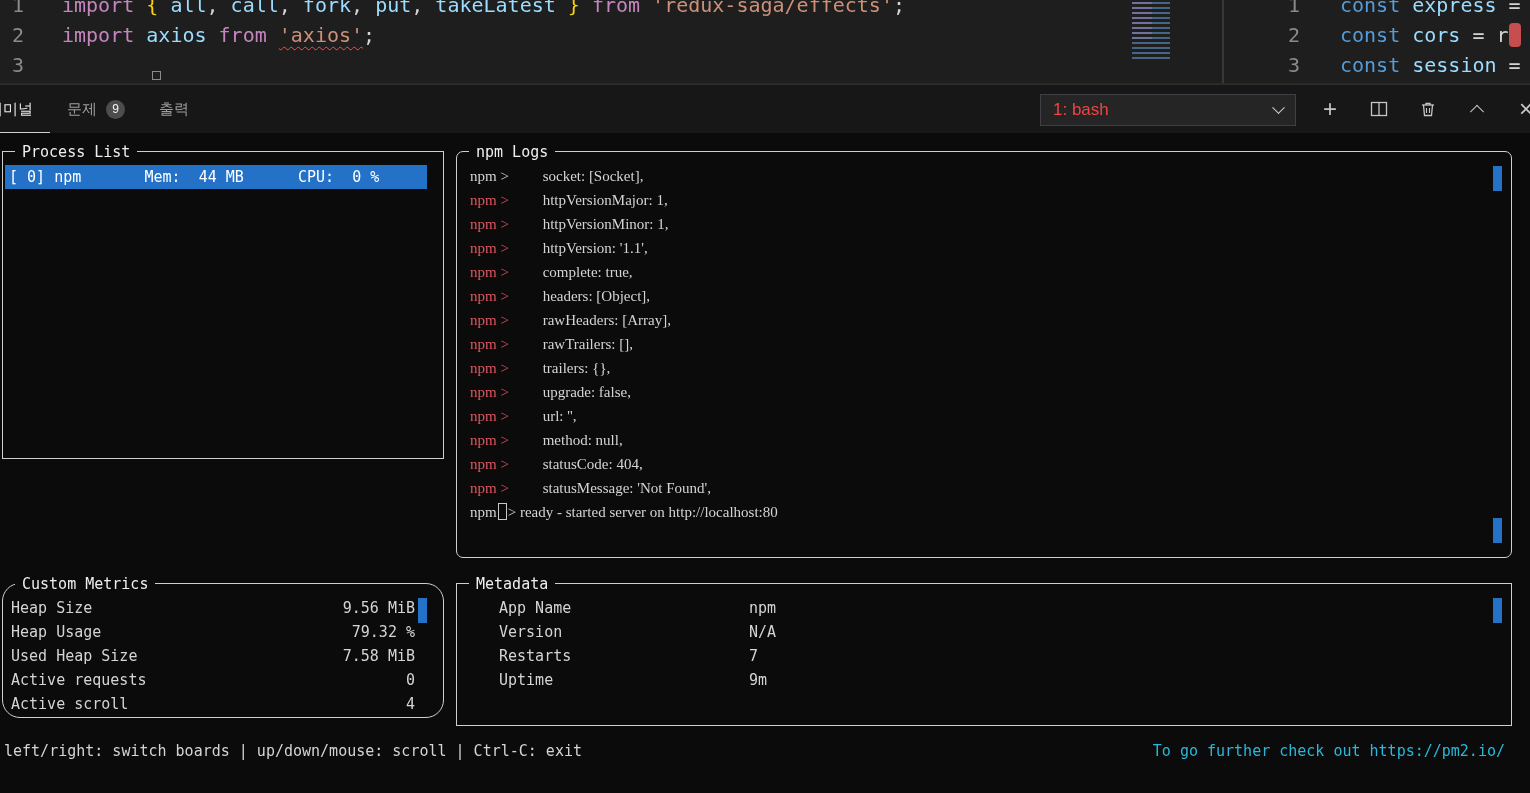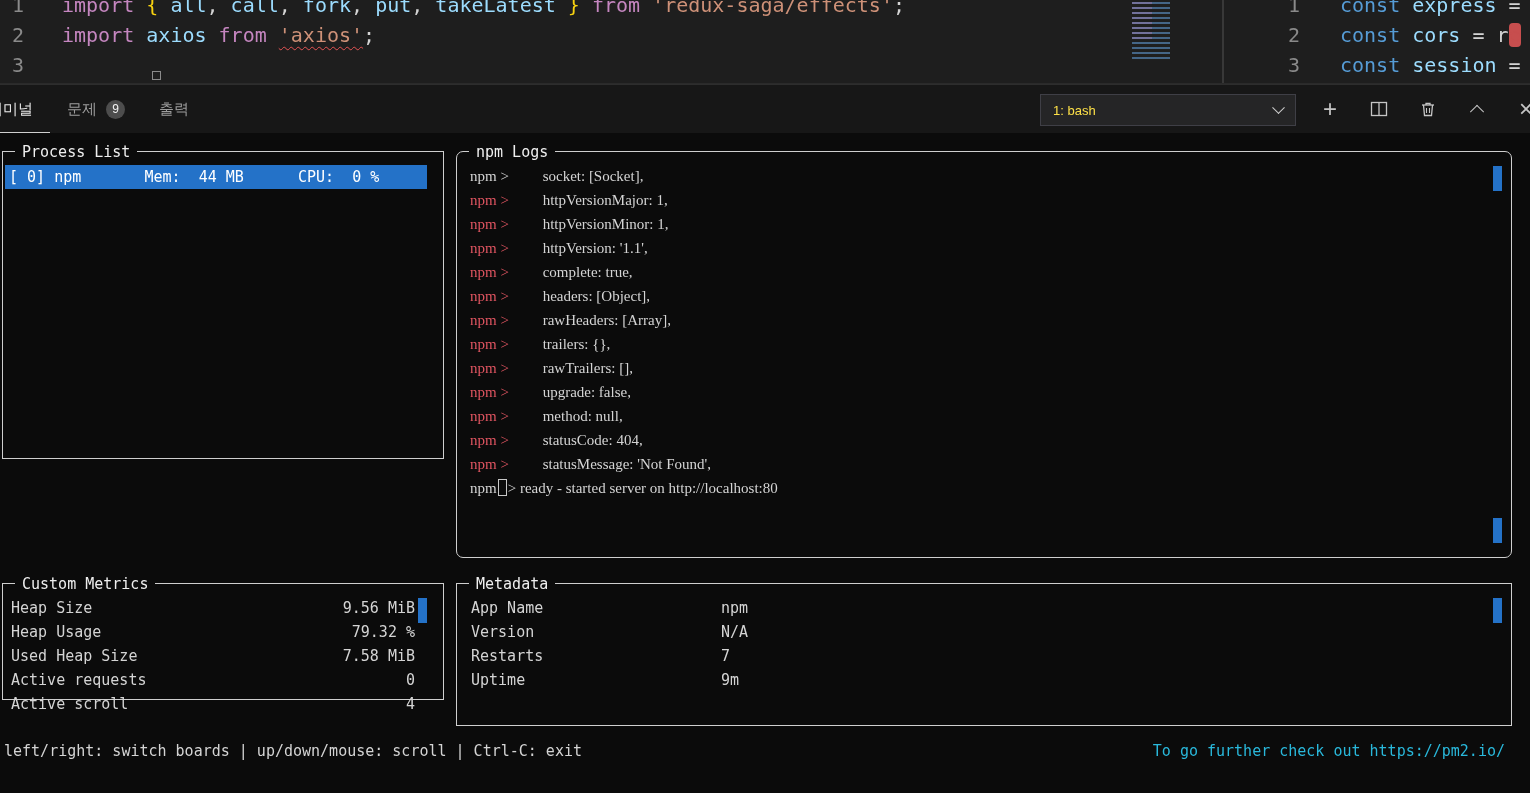--- a/index.html
+++ b/index.html
@@ -31,47 +31,47 @@
   .minimap-lines2 { position:absolute; left:4px; top:2px; width:20px; height:40px;
     background:repeating-linear-gradient(180deg, rgba(197,134,192,0.35) 0 2px, rgba(0,0,0,0) 2px 5px); }
   .editor-marker { position:absolute; left:152px; top:71px; width:9px; height:9px; border:1px solid #8a8a8a; }
 
   
   .panel-header { position:absolute; top:84px; left:0; width:100%; height:49px; background:#171717; border-top:1px solid #2d2d2d; font-family:"Liberation Sans", sans-serif; overflow:hidden; }
   .tabs { position:absolute; left:-29px; top:0; height:100%; display:flex; align-items:center; }
   .tab { display:flex; align-items:center; gap:9px; height:100%; padding:0 17px; color:#9d9d9d; font-size:15px; cursor:pointer; }
   .tab.active { color:#e7e7e7; box-shadow:inset 0 -1px 0 #cfcfcf; }
   .badge { min-width:19px; height:19px; border-radius:10px; background:#4d4d4d; color:#f2f2f2; font-size:12px; display:flex; align-items:center; justify-content:center; padding:0 5px; }
-  .term-picker { position:absolute; left:1040px; top:9px; width:256px; height:32px; background:#252526; border:1px solid #3f3f46; color:#fde047; font-size:13px; display:flex; align-items:center; justify-content:space-between; padding:0 12px; cursor:pointer; }
+  .term-picker { position:absolute; left:1040px; top:9px; width:256px; height:32px; background:#252526; border:1px solid #3f3f46; color:#ef4444; font-size:17px; display:flex; align-items:center; justify-content:space-between; padding:0 12px; cursor:pointer; }
   .chev-down { width:9px; height:9px; border-right:1.4px solid #cccccc; border-bottom:1.4px solid #cccccc; transform:rotate(45deg) translate(-2px,-2px); }
   .pa-icons { position:absolute; right:-7px; top:0; height:100%; display:flex; align-items:center; gap:27px; }
   .icon-btn { width:22px; height:22px; display:flex; align-items:center; justify-content:center; color:#c5c5c5; cursor:pointer; }
   .icon-plus { font-size:24px; font-weight:300; line-height:1; }
   .icon-close { font-size:24px; line-height:1; }
   .chev-up { width:10px; height:10px; border-right:1.4px solid #c5c5c5; border-bottom:1.4px solid #c5c5c5; transform:rotate(225deg) translate(-2px,-2px); }
 
   
   .terminal { position:absolute; top:133px; left:0; right:0; bottom:0; background:#0b0b0b; color:#d4d4d4; font-size:15px; line-height:24px; }
   .tbox { position:absolute; border:1px solid #cfcfcf; }
   .tbox-title { position:absolute; top:-12px; left:12px; background:#0b0b0b; padding:0 7px; color:#efefef; white-space:pre; }
   .box-process { left:2px; top:18px; width:442px; height:308px; }
   .box-logs { left:456px; top:18px; width:1056px; height:407px;border-radius:7px; }
-  .box-metrics { left:2px; top:450px; width:442px; height:117px; }
+  .box-metrics { left:2px; top:450px; width:442px; height:135px;border-radius:18px; }
   .box-meta { left:456px; top:450px; width:1056px; height:143px; }
   .proc-row { margin:13px 16px 0 2px; background:#2472c8; color:#ffffff; white-space:pre; padding-left:4px; height:24px; }
   .logs-lines { padding:12px 24px 0 13px; }
   .log-line { white-space:pre; height:24px; overflow:hidden;font-family:Liberation Serif, serif; }
   .log-prefix { color:#e05561; }
   .log-prefix.muted { color:#d4d4d4; }
   .cursor-block { display:inline-block; width:9px; height:17px; border:1px solid #c8c8c8; vertical-align:-3px; margin:0 1px 0 1px; }
   .thumb { position:absolute; width:9px; height:25px; background:#2472c8; }
   .metric-rows { padding:12px 28px 0 8px; }
   .metric-row { display:flex; justify-content:space-between; height:24px; }
   .meta-rows { padding:12px 0 0 14px; }
-  .meta-row { display:flex; height:24px; }
+  .meta-row { display:flex; height:24px;margin-left:28px; }
   .meta-row .mlabel { width:250px; }
   .pm2-footer { position:absolute; left:4px; right:25px; top:606px; display:flex; justify-content:space-between; white-space:pre; }
   .promo { color:#29b8db; cursor:pointer; }
 </style>
 </head>
 <body>
 
 <div class="screen">
 
   <div class="editor-strip">
@@ -141,23 +141,24 @@
     <div class="tbox box-logs">
       <span class="tbox-title">npm Logs</span>
       <div class="logs-lines">
           <div class="log-line"><span class="log-prefix muted">npm &gt;</span><span class="log-text">         socket: [Socket],</span></div>
           <div class="log-line"><span class="log-prefix">npm &gt;</span><span class="log-text">         httpVersionMajor: 1,</span></div>
           <div class="log-line"><span class="log-prefix">npm &gt;</span><span class="log-text">         httpVersionMinor: 1,</span></div>
           <div class="log-line"><span class="log-prefix">npm &gt;</span><span class="log-text">         httpVersion: '1.1',</span></div>
           <div class="log-line"><span class="log-prefix">npm &gt;</span><span class="log-text">         complete: true,</span></div>
           <div class="log-line"><span class="log-prefix">npm &gt;</span><span class="log-text">         headers: [Object],</span></div>
           <div class="log-line"><span class="log-prefix">npm &gt;</span><span class="log-text">         rawHeaders: [Array],</span></div>
+          <div class="log-line"><span class="log-prefix">npm &gt;</span><span class="log-text">         rawTrailers: [],</span></div>
           <div class="log-line"><span class="log-prefix">npm &gt;</span><span class="log-text">         trailers: {},</span></div>
-          <div class="log-line"><span class="log-prefix">npm &gt;</span><span class="log-text">         rawTrailers: [],</span></div>
           <div class="log-line"><span class="log-prefix">npm &gt;</span><span class="log-text">         upgrade: false,</span></div>
+          <div class="log-line"><span class="log-prefix">npm &gt;</span><span class="log-text">         url: '',</span></div>
           <div class="log-line"><span class="log-prefix">npm &gt;</span><span class="log-text">         method: null,</span></div>
           <div class="log-line"><span class="log-prefix">npm &gt;</span><span class="log-text">         statusCode: 404,</span></div>
           <div class="log-line"><span class="log-prefix">npm &gt;</span><span class="log-text">         statusMessage: 'Not Found',</span></div>
           <div class="log-line"><span class="log-prefix muted">npm</span><span class="cursor-block"></span><span class="log-text">&gt; ready - started server on http://localhost:80</span></div>
         </div>
       <div class="thumb" style="right:9px; top:14px;"></div>
       <div class="thumb" style="right:9px; bottom:14px;"></div>
     </div>
 
     <div class="tbox box-metrics">

